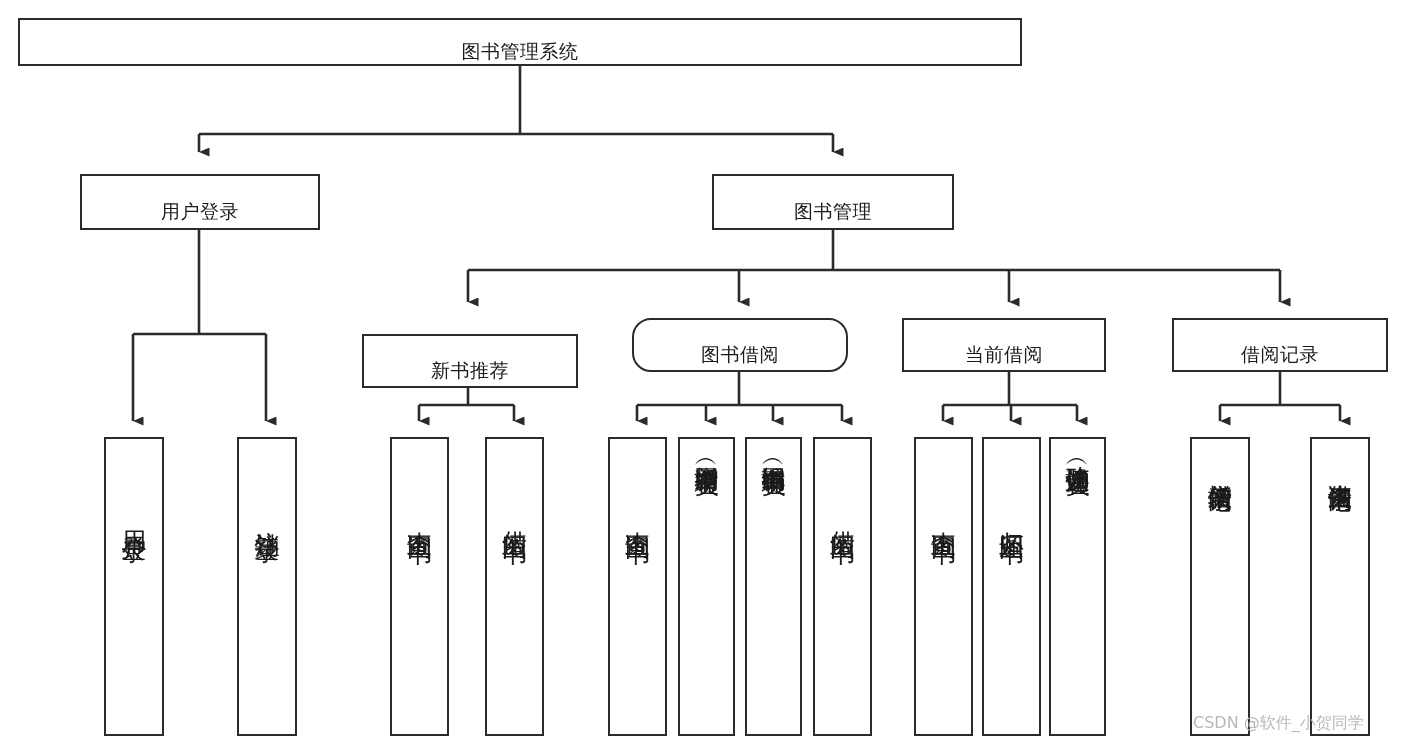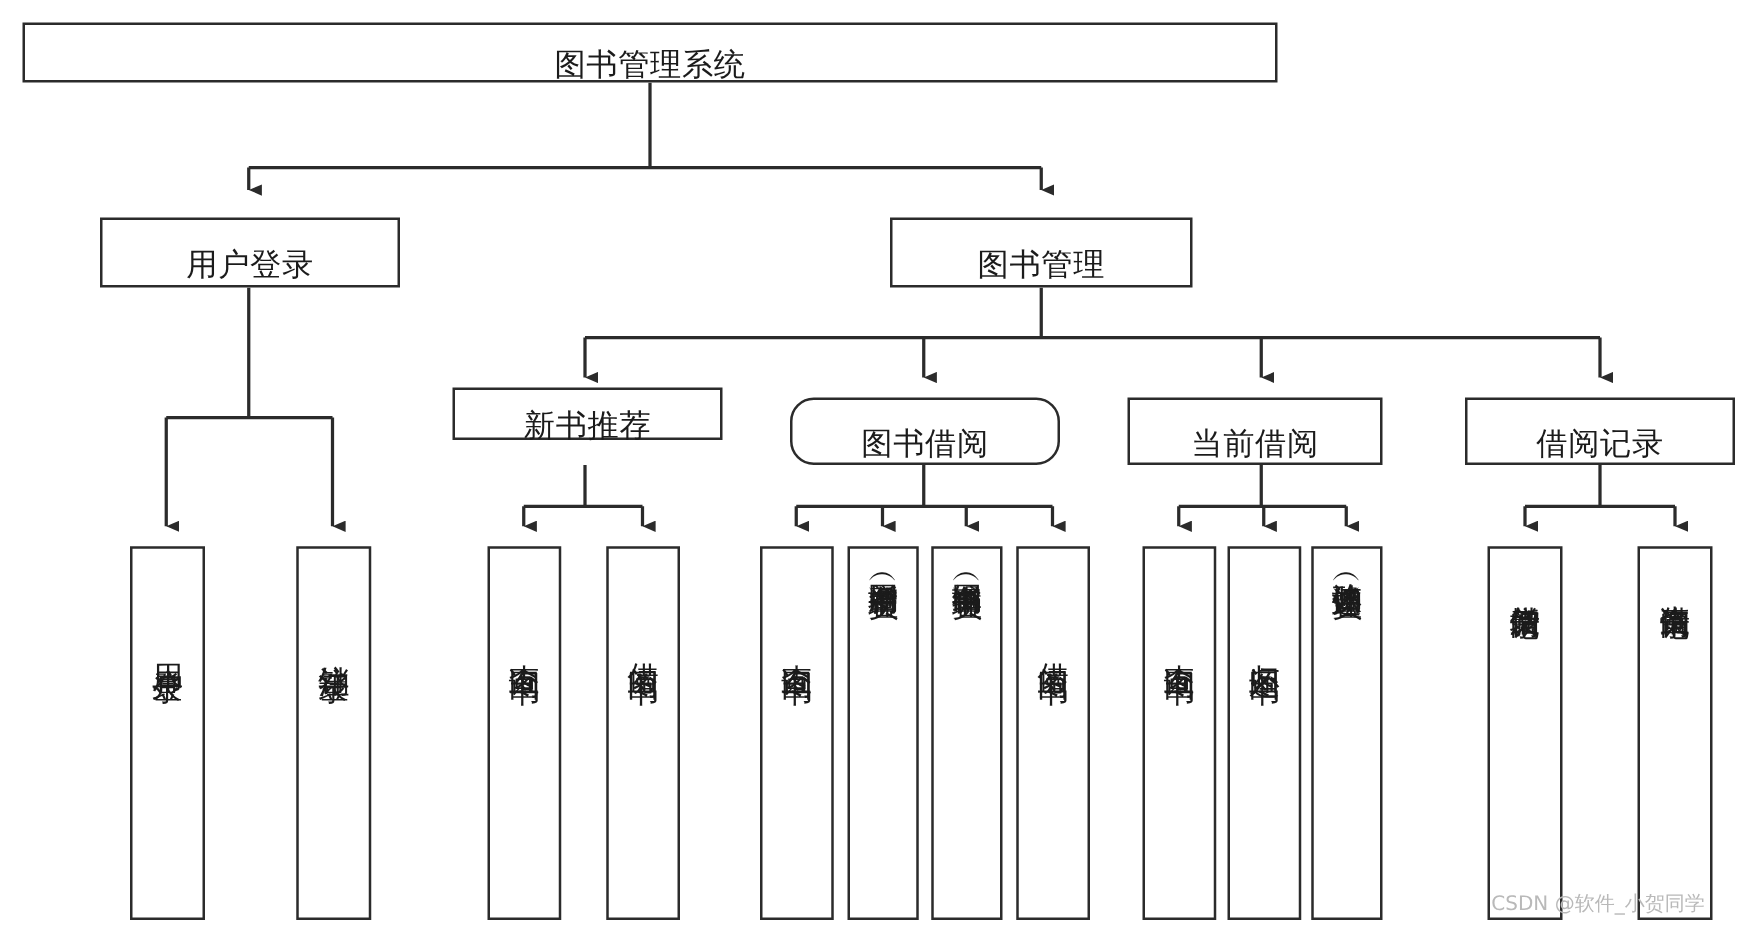--- a/index.html
+++ b/index.html
@@ -37,21 +37,21 @@
     justify-content: center;
     color: #1b1b1b;
   }
   .node .label {
     display: block;
     text-align: center;
     line-height: 1.15;
     letter-spacing: 0.5px;
   }
   .node.horizontal .label {
-    font-size: 25px;
+    font-size: 19px;
     writing-mode: horizontal-tb;
     margin-top: 20px;
   }
   .node.vertical {
     align-items: flex-start;
     padding-top: 6px;
   }
   .node.vertical .label {
     writing-mode: vertical-rl;
     text-orientation: upright;
@@ -145,21 +145,21 @@
     <span class="label">图书管理系统</span>
   </div>
 
   <div class="node horizontal" style="left:80px; top:174px; width:240px; height:56px;">
     <span class="label">用户登录</span>
   </div>
   <div class="node horizontal" style="left:712px; top:174px; width:242px; height:56px;">
     <span class="label">图书管理</span>
   </div>
 
-  <div class="node horizontal" style="left:362px; top:310px; width:216px; height:42px;">
+  <div class="node horizontal" style="left:362px; top:334px; width:216px; height:54px;">
     <span class="label">新书推荐</span>
   </div>
   <div class="node horizontal" style="left:632px; top:318px; width:216px; height:54px;border-radius:19px;">
     <span class="label">图书借阅</span>
   </div>
   <div class="node horizontal" style="left:902px; top:318px; width:204px; height:54px;">
     <span class="label">当前借阅</span>
   </div>
   <div class="node horizontal" style="left:1172px; top:318px; width:216px; height:54px;">
     <span class="label">借阅记录</span>

